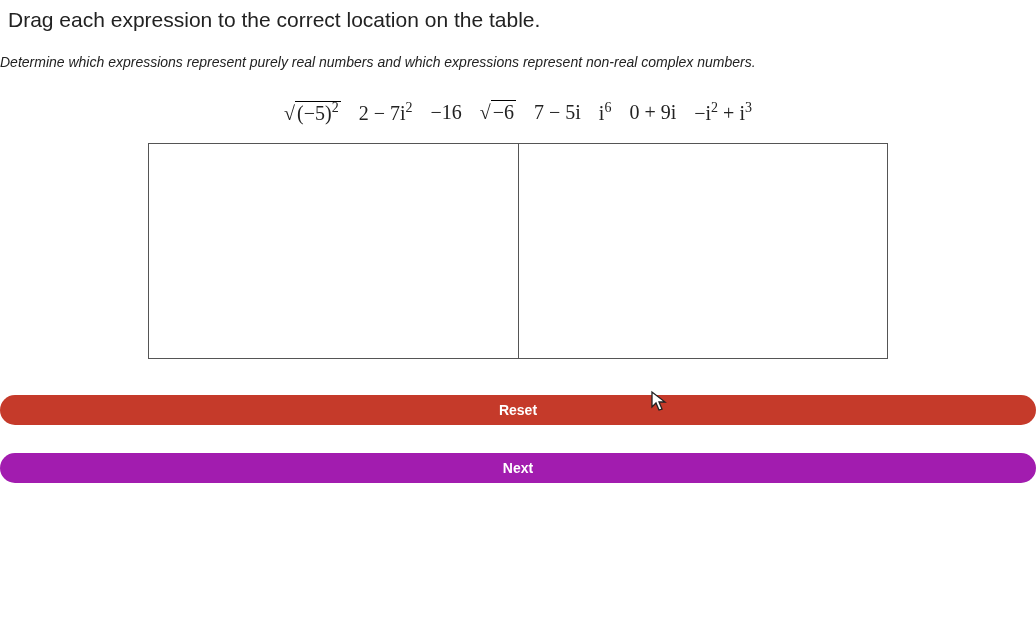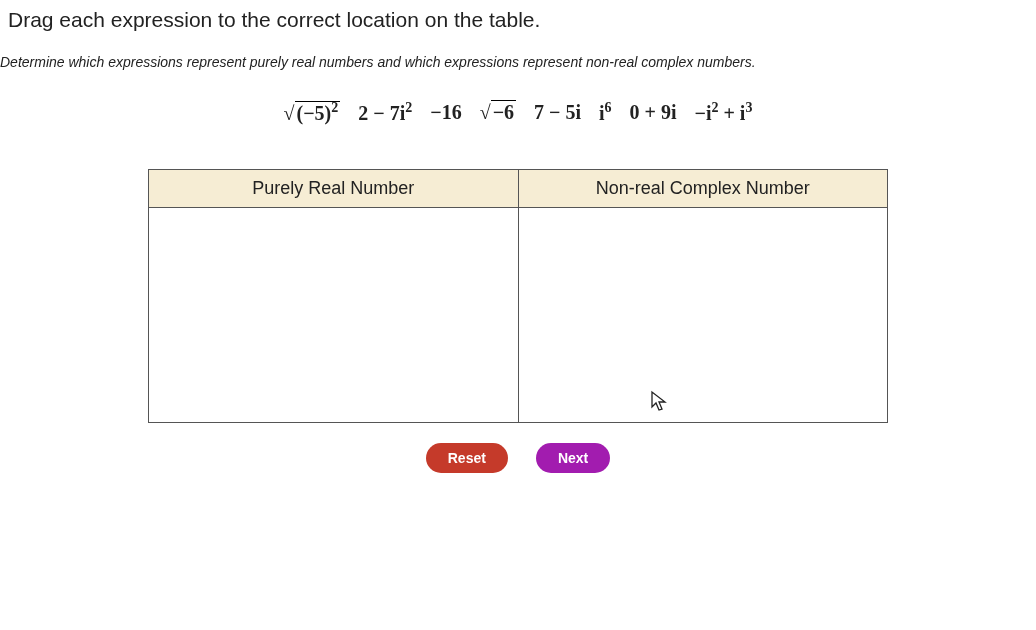--- a/index.html
+++ b/index.html
@@ -23,24 +23,24 @@
     .sub-instruction {
       font-size: 14px;
       padding: 0 8px 30px 0;
       font-style: italic;
     }
     .expressions-row {
       display: flex;
       justify-content: center;
       gap: 18px;
       align-items: center;
-      padding-bottom: 44px;
+      padding-bottom: 18px;
       font-size: 20px;
       font-family: "Times New Roman", serif;
-      font-weight: bold;
+      font-weight: normal;
       text-align: center;
     }
     .expr {
       cursor: grab;
       white-space: nowrap;
     }
     .expr .sqrt {
       position: relative;
       display: inline-block;
     }
@@ -63,21 +63,22 @@
     table.drop-table td {
       border: 1.5px solid #555;
       height: 215px;
       width: 50%;
       vertical-align: top;
     }
     .buttons {
       display: flex;
       justify-content: center;
       gap: 28px;
-      margin-top: 20px;
+      margin-top: 36px;
+      flex-direction: column;
     }
     .btn {
       border: none;
       border-radius: 16px;
       color: #fff;
       font-size: 14px;
       font-weight: bold;
       padding: 7px 22px;
       cursor: pointer;
     }
@@ -115,24 +116,20 @@
     i<sup class="super">6</sup>
   </div>
   <div class="expr" title="0 + 9i">0 + 9i</div>
   <div class="expr" title="−i² + i³">
     −i<sup class="super">2</sup> + i<sup class="super">3</sup>
   </div>
 </div>
 
 <table class="drop-table">
   <tbody>
-      <tr>
-    <th>Purely Real Number</th>
-    <th>Non-real Complex Number</th>
-  </tr>
   <tr>
     <td></td>
     <td></td>
   </tr>
 </tbody>
   </table>
 
 <span class="cursor-icon">
   <svg width="18" height="22" viewBox="0 0 18 22">
     <path d="M2 2 L2 17 L6 13 L9 20 L12 19 L9 12 L15 12 Z" fill="#fff" stroke="#222" stroke-width="1.3"></path>

